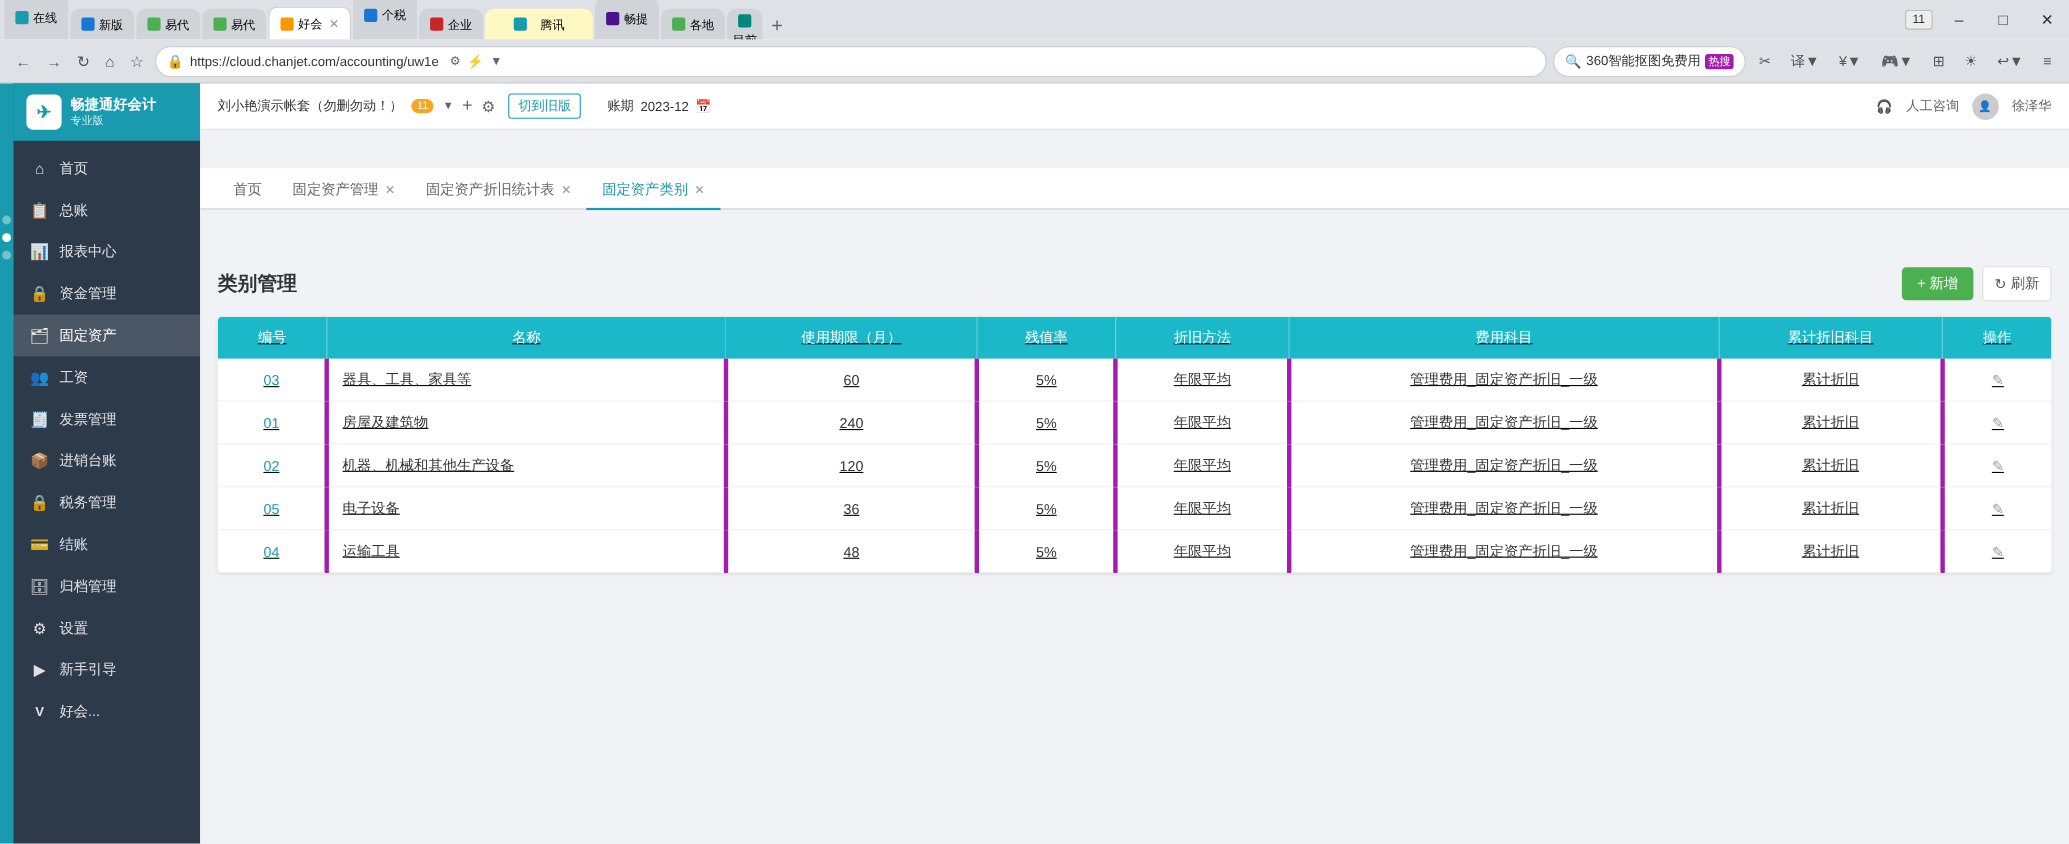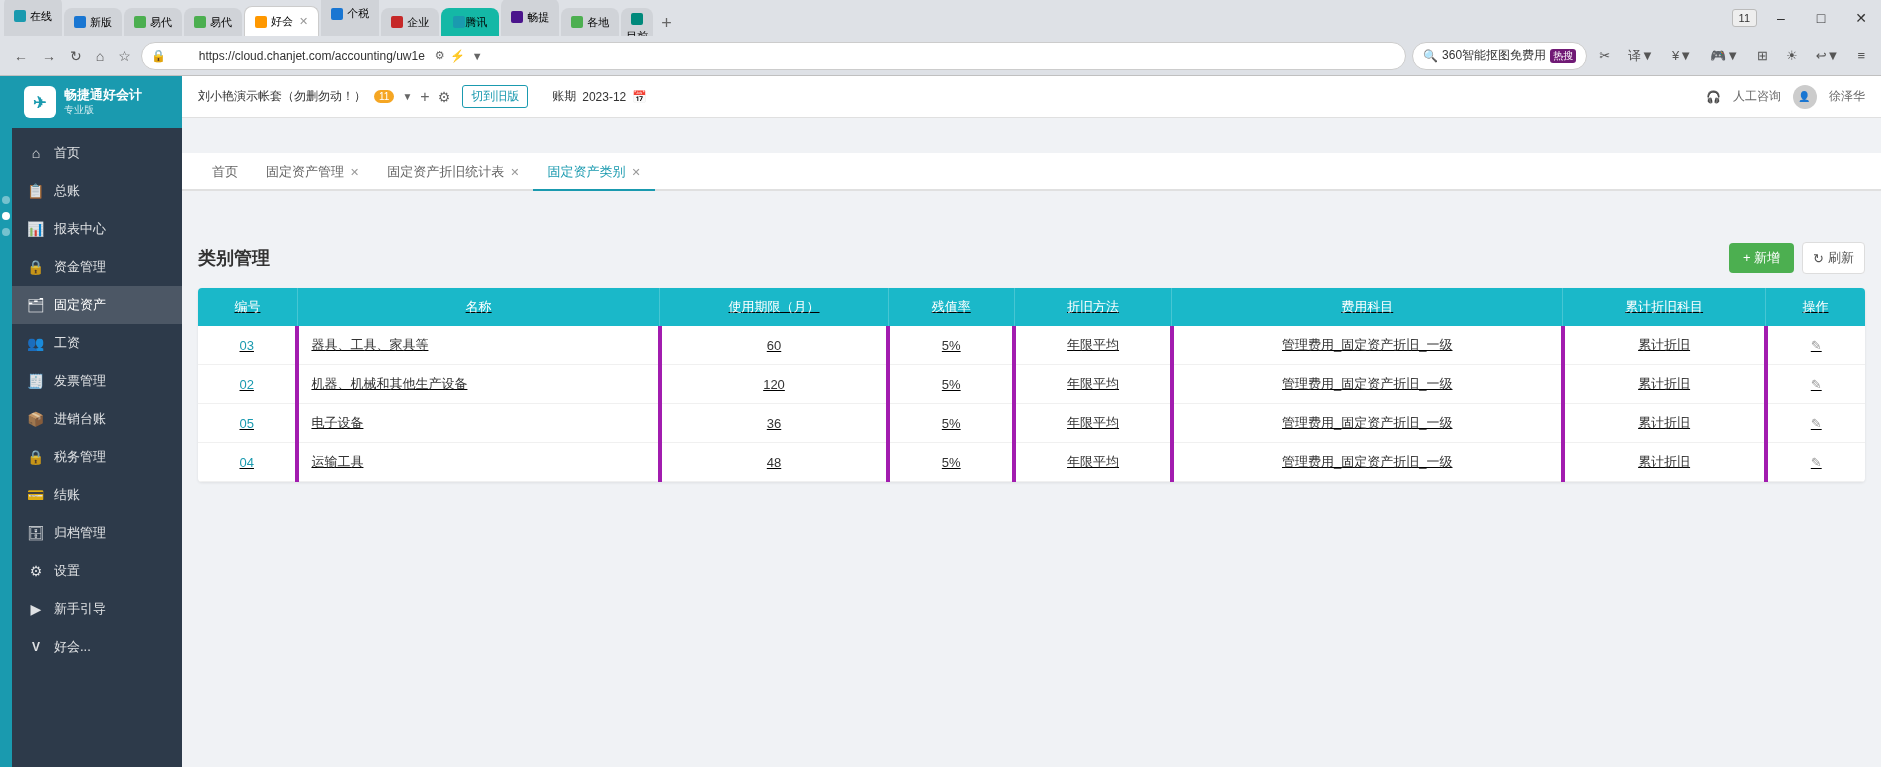--- a/index.html
+++ b/index.html
@@ -94,21 +94,21 @@
     <span style="font-size:11px;color:#999;margin-left:2px;cursor:pointer;">✕</span>
   </div>
   <div style="background:#d0d3d8; border-radius:8px 8px 0 0; padding:5px 10px; font-size:11px; display:flex; align-items:center; gap:4px; height:45px; white-space:nowrap; max-width:100px;">
     <span style="width:12px;height:12px;background:#1976d2;border-radius:2px;display:inline-block;flex-shrink:0;"></span>
     <span>个税</span>
   </div>
   <div style="background:#d0d3d8; border-radius:8px 8px 0 0; padding:5px 10px; font-size:11px; display:flex; align-items:center; gap:4px; height:28px; white-space:nowrap; max-width:100px;">
     <span style="width:12px;height:12px;background:#c62828;border-radius:2px;display:inline-block;flex-shrink:0;"></span>
     <span>企业</span>
   </div>
-  <div style="background:#14b8a6; border-radius:8px 8px 0 0; padding:5px 12px; font-size:11px; display:flex; align-items:center; gap:0; height:28px; white-space:nowrap; max-width:100px;">
+  <div style="background:#fef9c3; border-radius:8px 8px 0 0; padding:5px 26px; font-size:11px; display:flex; align-items:center; gap:12px; height:28px; white-space:nowrap; max-width:100px;">
     <span style="width:12px;height:12px;background:#1a9aaf;border-radius:2px;display:inline-block;flex-shrink:0;"></span>
     <span>腾讯</span>
   </div>
   <div style="background:#d0d3d8; border-radius:8px 8px 0 0; padding:5px 10px; font-size:11px; display:flex; align-items:center; gap:4px; height:38px; white-space:nowrap; max-width:100px;">
     <span style="width:12px;height:12px;background:#4a148c;border-radius:2px;display:inline-block;flex-shrink:0;"></span>
     <span>畅提</span>
   </div>
   <div style="background:#d0d3d8; border-radius:8px 8px 0 0; padding:5px 10px; font-size:11px; display:flex; align-items:center; gap:4px; height:28px; white-space:nowrap; max-width:100px;">
     <span style="width:12px;height:12px;background:#4caf50;border-radius:2px;display:inline-block;flex-shrink:0;"></span>
     <span>各地</span>
@@ -129,30 +129,30 @@
 
 <div style="height:40px; background:#dee1e6; display:flex; align-items:center; padding:0 10px; gap:6px; border-bottom:1px solid #c0c0c0;">
   <button class="nav-btn">←</button>
   <button class="nav-btn">→</button>
   <button class="nav-btn">↻</button>
   <button class="nav-btn">⌂</button>
   <button class="nav-btn">☆</button>
 
   <div style="flex:1;background:#fff;border-radius:20px;height:28px;display:flex;align-items:center;padding:0 10px;gap:6px;border:1px solid #ccc;">
     <span style="color:#4caf50;font-size:12px;">🔒</span>
-    <span style="font-size:12px;color:#333;margin-left:26px;">https://cloud.chanjet.com/accounting/uw1e</span>
+    <span style="font-size:12px;color:#333;">https://cloud.chanjet.com/accounting/uw1e</span>
     <span style="margin-left:4px;color:#666;font-size:11px;">⚙</span>
     <span style="color:#f5a623;font-size:12px;">⚡</span>
     <span style="color:#666;font-size:11px;cursor:pointer;">▼</span>
   </div>
 
   <div style="background:#fff;border-radius:16px;height:28px;display:flex;align-items:center;padding:0 10px;gap:4px;border:1px solid #ccc;min-width:160px;">
     <span style="color:#666;font-size:12px;">🔍</span>
     <span style="font-size:12px;color:#333;">360智能抠图免费用</span>
-    <span style="background:#701a75;color:#fff;font-size:10px;border-radius:3px;padding:0 3px;">热搜</span>
+    <span style="background:#a21caf;color:#fff;font-size:10px;border-radius:3px;padding:0 3px;">热搜</span>
   </div>
   <button class="toolbar-icon-btn">✂</button>
   <button class="toolbar-icon-btn">译▼</button>
   <button class="toolbar-icon-btn">¥▼</button>
   <button class="toolbar-icon-btn">🎮▼</button>
   <button class="toolbar-icon-btn">⊞</button>
   <button class="toolbar-icon-btn">☀</button>
   <button class="toolbar-icon-btn">↩▼</button>
   <button class="toolbar-icon-btn">≡</button>
 </div>
@@ -308,20 +308,30 @@
             <td class="code">03</td>
             <td class="name">器具、工具、家具等</td>
             <td>60</td>
             <td>5%</td>
             <td>年限平均</td>
             <td>管理费用_固定资产折旧_一级</td>
             <td>累计折旧</td>
             <td><span class="edit-icon">✎</span></td>
           </tr>
           <tr>
+            <td class="code">01</td>
+            <td class="name">房屋及建筑物</td>
+            <td>240</td>
+            <td>5%</td>
+            <td>年限平均</td>
+            <td>管理费用_固定资产折旧_一级</td>
+            <td>累计折旧</td>
+            <td><span class="edit-icon">✎</span></td>
+          </tr>
+          <tr>
             <td class="code">02</td>
             <td class="name">机器、机械和其他生产设备</td>
             <td>120</td>
             <td>5%</td>
             <td>年限平均</td>
             <td>管理费用_固定资产折旧_一级</td>
             <td>累计折旧</td>
             <td><span class="edit-icon">✎</span></td>
           </tr>
           <tr>

